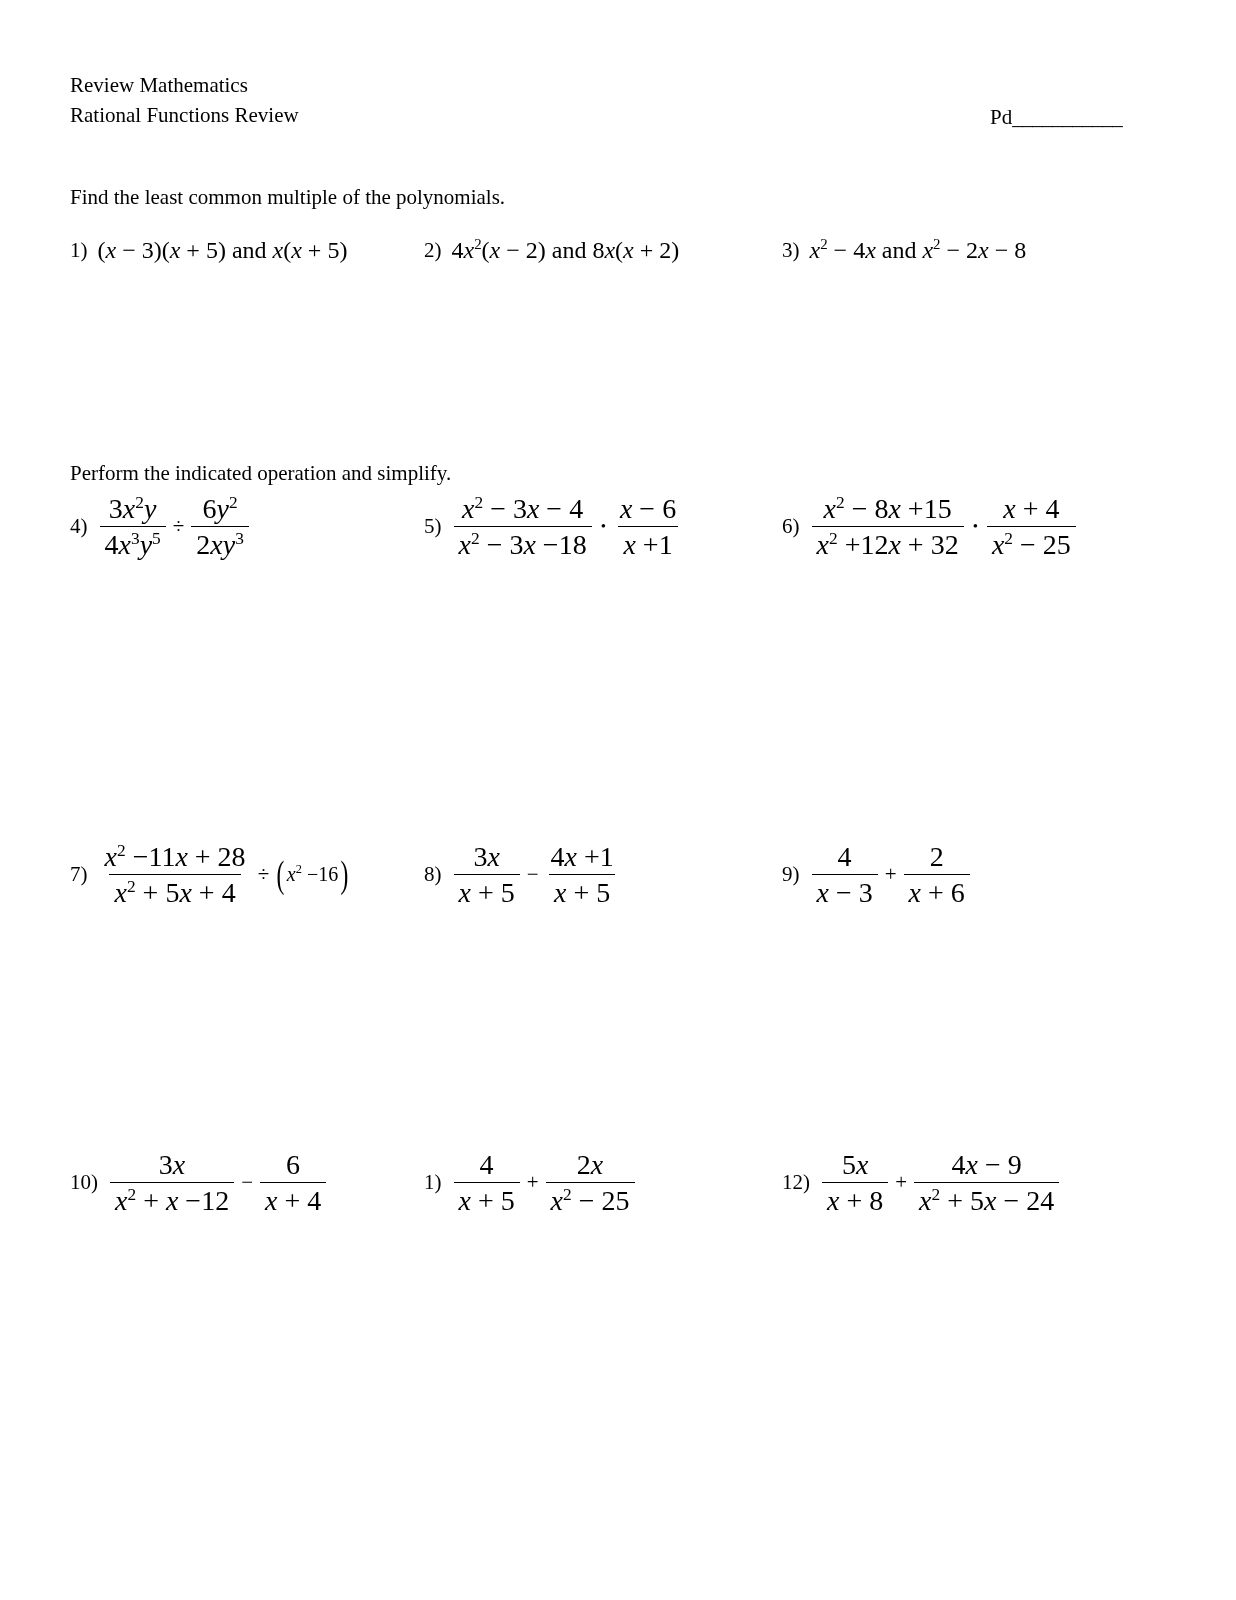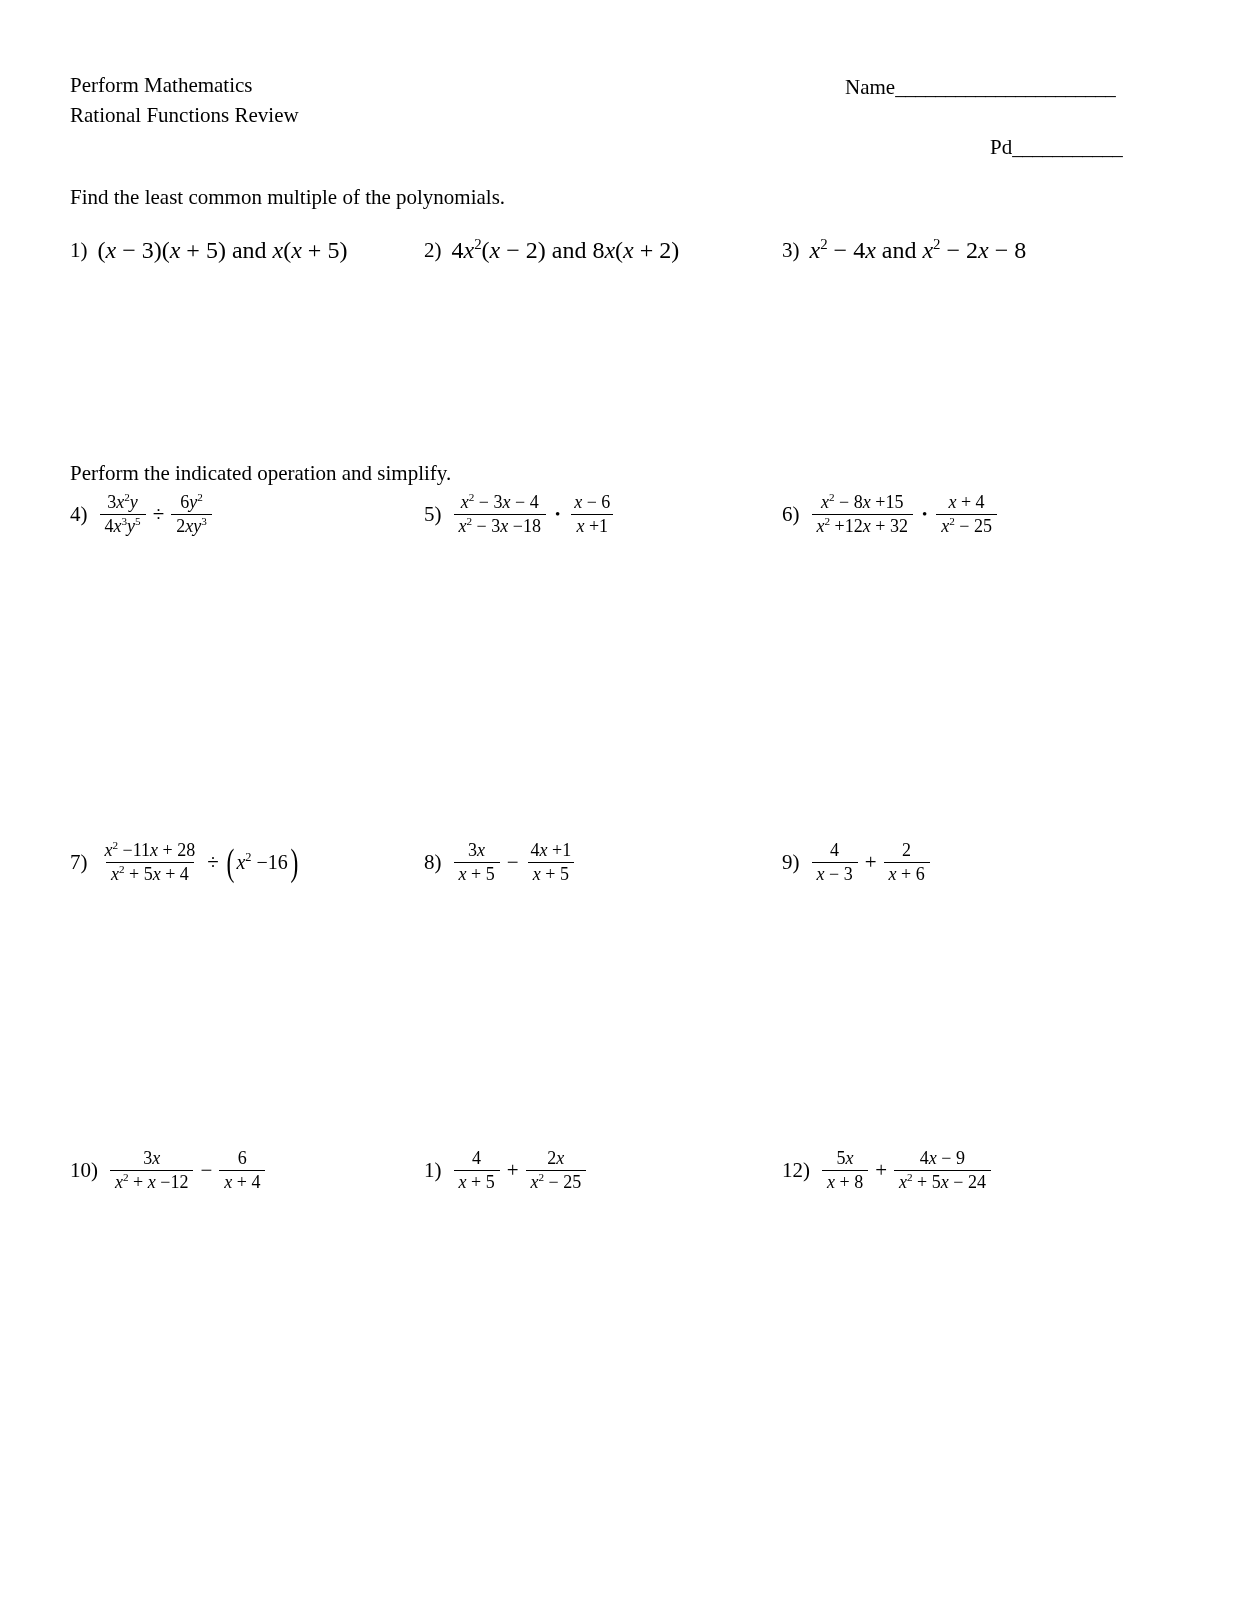--- a/index.html
+++ b/index.html
@@ -93,21 +93,21 @@
     line-height: 0;
   }
 
   
   .frac {
     display: inline-flex;
     flex-direction: column;
     align-items: center;
     vertical-align: middle;
     margin: 0 2px;
-    font-size: 18px;
+    font-size: 28px;
   }
   .frac .num,
   .frac .den {
     padding: 0 5px;
     white-space: nowrap;
     line-height: 1.18;
     font-style: normal;
   }
   .frac .num { padding-bottom: 1px; }
   .frac .den { border-top: 1.4px solid #000; padding-top: 1px; }
@@ -135,26 +135,25 @@
     line-height: 0.75;
     transform: scaleX(0.62);
     display: inline-block;
   }
   .paren-inner { font-size: 20px; font-family: Liberation Serif, serif; }
 </style>
 </head>
 <body>
 
 <div id="header-left">
-  <div>Perform Mathematics</div>
+  <div>Review Mathematics</div>
   <div>Rational Functions Review</div>
 </div>
 
 <div id="header-right">
-  <div class="name-line"><span>Name</span><span class="blank">______________________</span></div>
   <div class="pd-line"><span>Pd</span><span class="blank">___________</span></div>
 </div>
 
 <div class="instruction" id="instruction-lcm">Find the least common multiple of the polynomials.</div>
 
 <div class="prob-row" id="row-1">
 
   <div class="problem col1">
     <span class="prob-num">1)</span>
     <span class="expr-inline">(<span class="v">x</span> <span>−</span> 3)(<span class="v">x</span> + 5) <span class="word">and</span> <span class="v">x</span>(<span class="v">x</span> + 5)</span>

